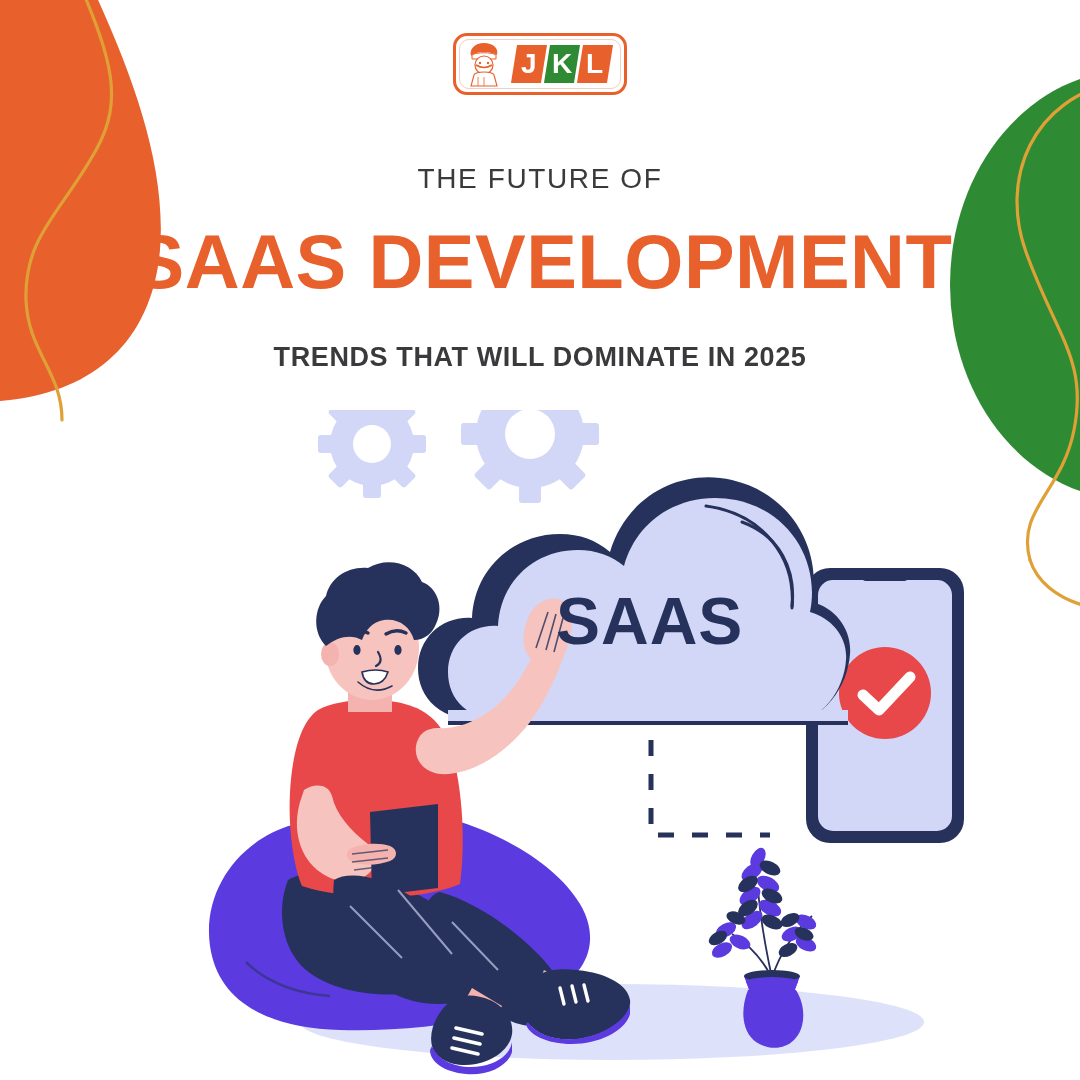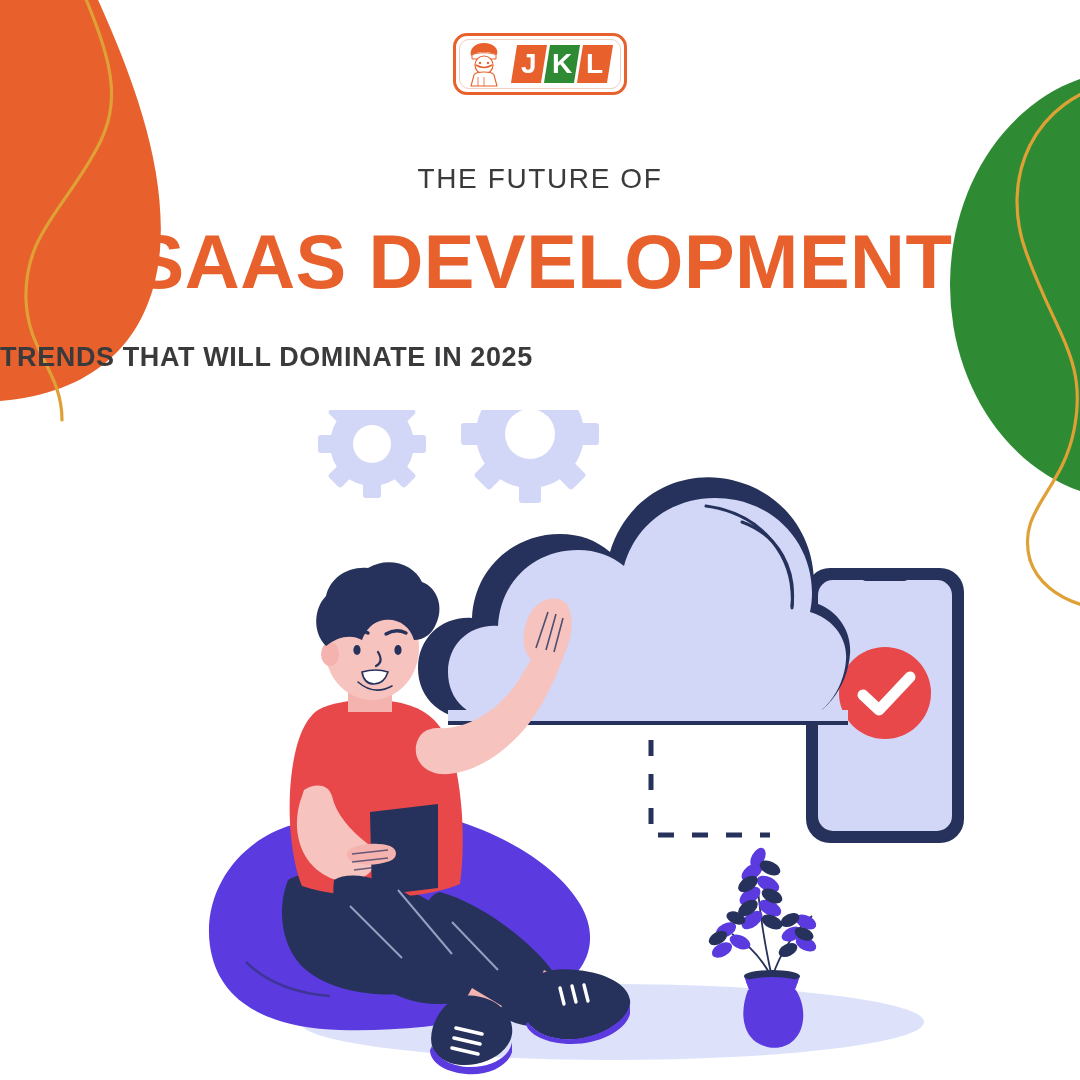--- a/index.html
+++ b/index.html
@@ -99,20 +99,21 @@
     font-size: 76px;
     font-weight: bold;
     letter-spacing: 0.5px;
     color: #E8602B;
     line-height: 1.05;
   }
   .subhead {
     position: absolute;
     left: 0; right: 0;
     top: 342px;
+    text-align: center;
     font-size: 27px;
     font-weight: bold;
     letter-spacing: 0.6px;
     color: #3A3A3C;
   }
 
   
   .illustration {
     position: absolute;
     left: 0;
@@ -366,14 +367,15 @@
       </g>
 
       <path d="M744 566 L800 566 L795 580 L749 580 Z" fill="#5B3BE0"></path>
       <ellipse cx="772" cy="566" rx="28" ry="6" fill="#26325B"></ellipse>
       <ellipse cx="772" cy="572" rx="26" ry="5" fill="#5B3BE0"></ellipse>
       <path d="M748 580 C740 600 742 622 756 632 C768 640 784 640 794 630
                C806 618 806 596 796 580 Z" fill="#5B3BE0"></path>
     </g>
   </svg>
 
+  <div class="saas-label">SAAS</div>
 
 </div>
 
 </body></html>

